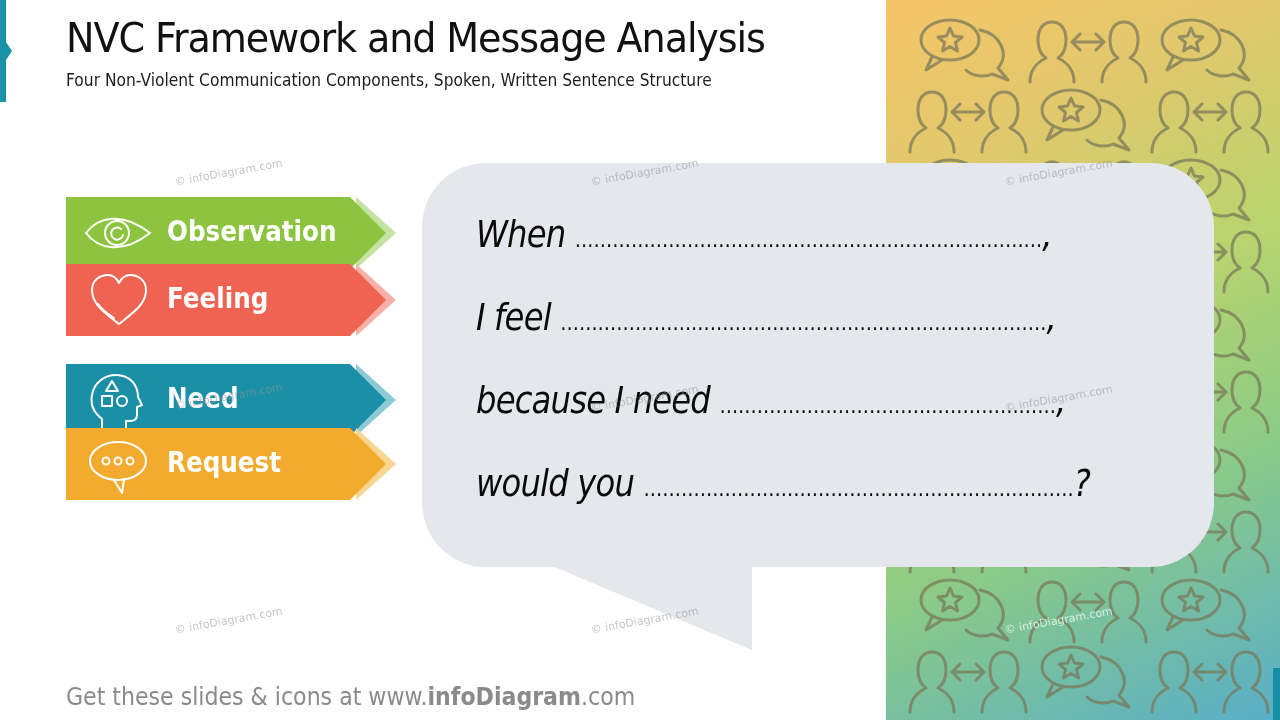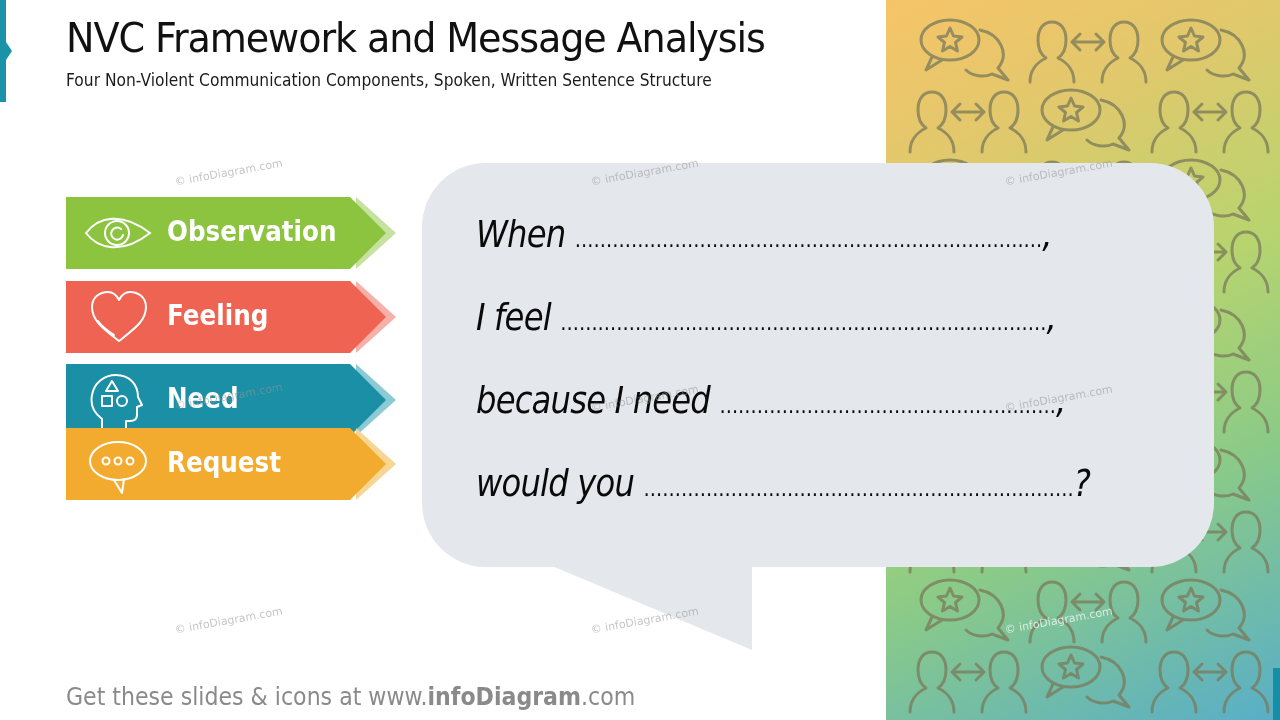--- a/index.html
+++ b/index.html
@@ -127,21 +127,21 @@
   <svg class="icon" viewBox="0 0 70 52">
     <g fill="none" stroke="#fff" stroke-width="2" stroke-linecap="round">
       <path d="M2 26 C14 10 38 4 66 26 C38 48 14 42 2 26 Z"></path>
       <circle cx="33" cy="26" r="12"></circle>
       <path d="M37 22 a6 6 0 1 0 2 6"></path>
     </g>
   </svg>
   <div class="label">Observation</div>
 </div>
 
-<div class="arrow" style="top:281px;">
+<div class="arrow" style="top:264px;">
   <svg class="tip-bg" width="330" height="72" viewBox="0 0 330 72">
     <polygon points="290,0 330,36 290,72" fill="#f7b0a8"></polygon>
     <polygon points="0,0 284,0 320,36 284,72 0,72" fill="#ef6352"></polygon>
   </svg>
   <svg class="icon" viewBox="0 0 70 52">
     <g fill="none" stroke="#fff" stroke-width="2" stroke-linecap="round" stroke-linejoin="round">
       <path d="M35 50 C20 38 8 30 8 16 C8 6 16 1 24 1 C30 1 33 5 35 9 C37 5 40 1 46 1 C54 1 62 6 62 16 C62 30 50 38 35 50 Z"></path>
       <path d="M14 30 C18 36 24 40 30 44"></path>
     </g>
   </svg>

